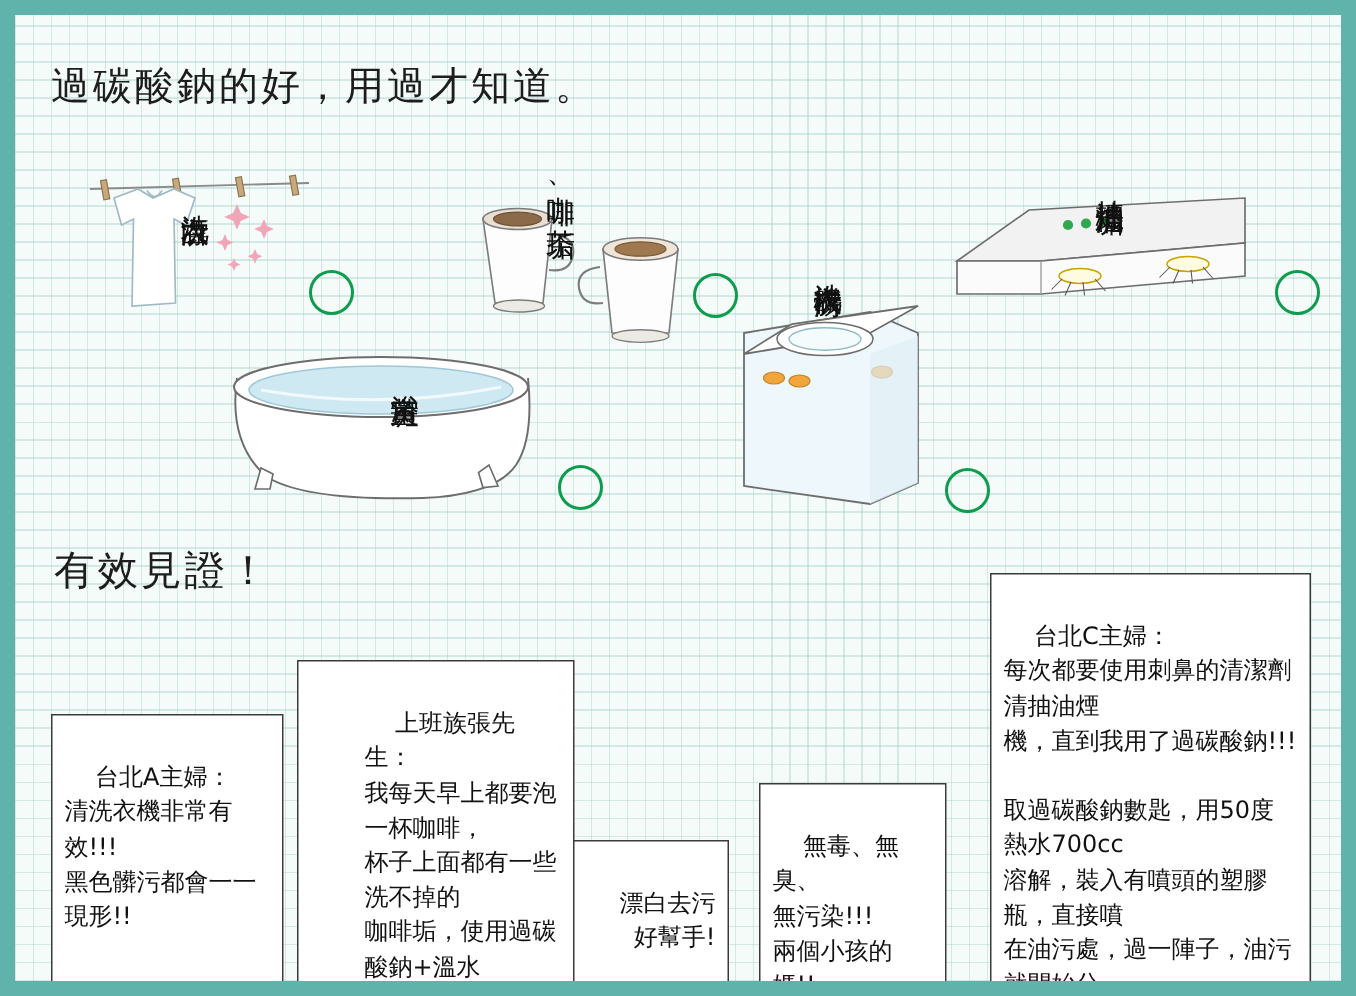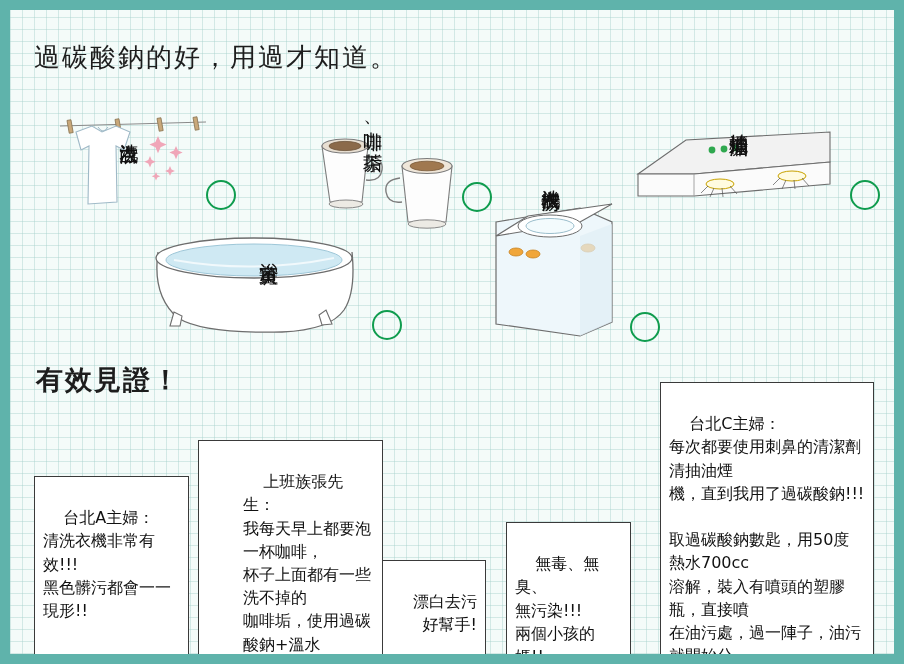--- a/index.html
+++ b/index.html
@@ -27,21 +27,20 @@
   .title{
     position:absolute;left:24px;top:30px;
     font-size:26px;color:#1d1d1d;letter-spacing:2px;
     white-space:nowrap;
     font-family:Liberation Serif, serif;
   }
   .subtitle{
     position:absolute;left:26px;top:352px;
     font-size:27px;color:#1d1d1d;letter-spacing:2px;
     white-space:nowrap;
-    font-weight:bold;
   }
   .vlabel{
     position:absolute;
     writing-mode:vertical-rl;
     text-orientation:upright;
     font-size:19px;color:#111;
     line-height:1.15;
     letter-spacing:1px;
   }
   .circle{

